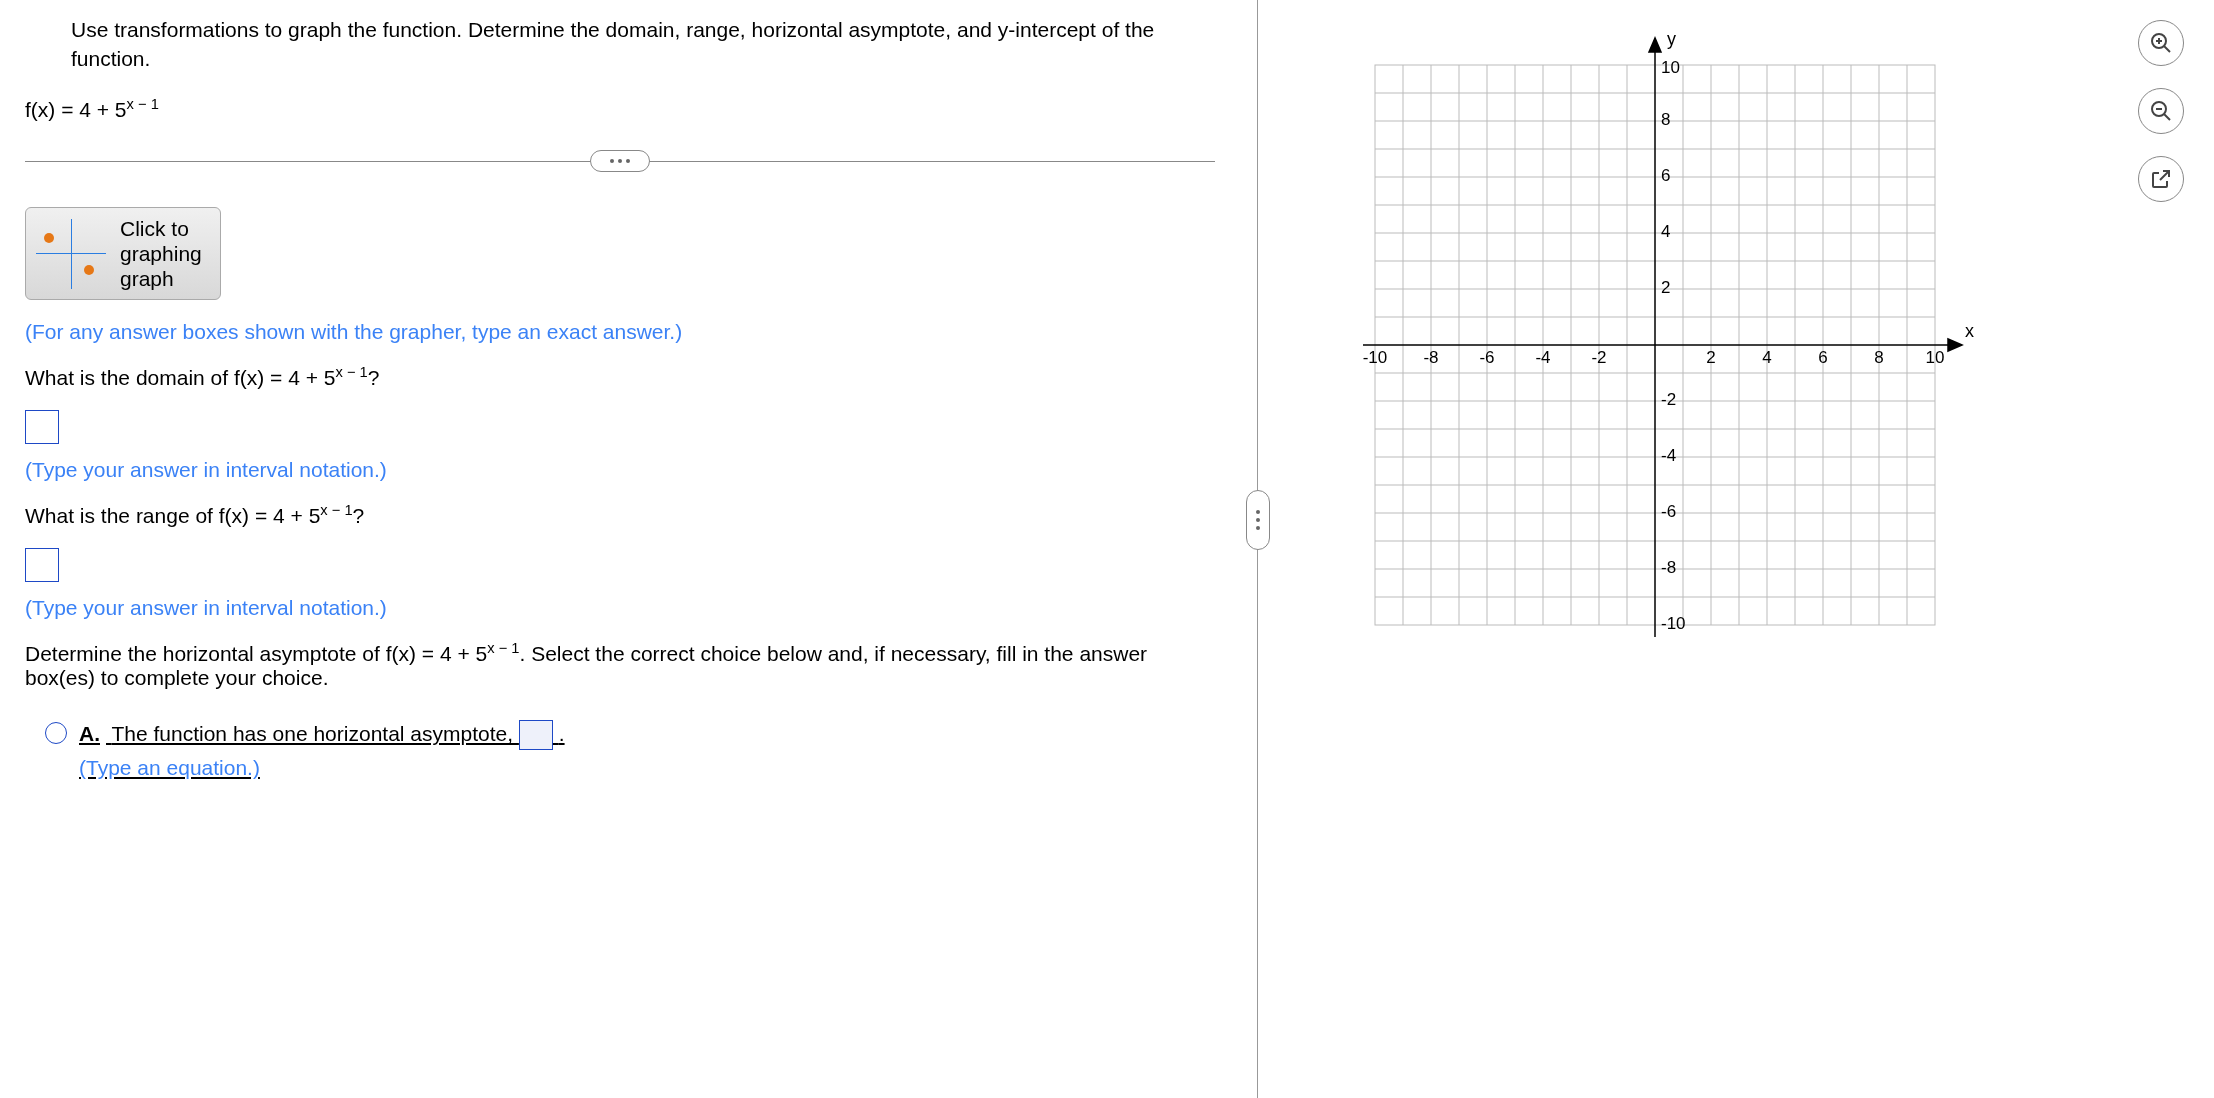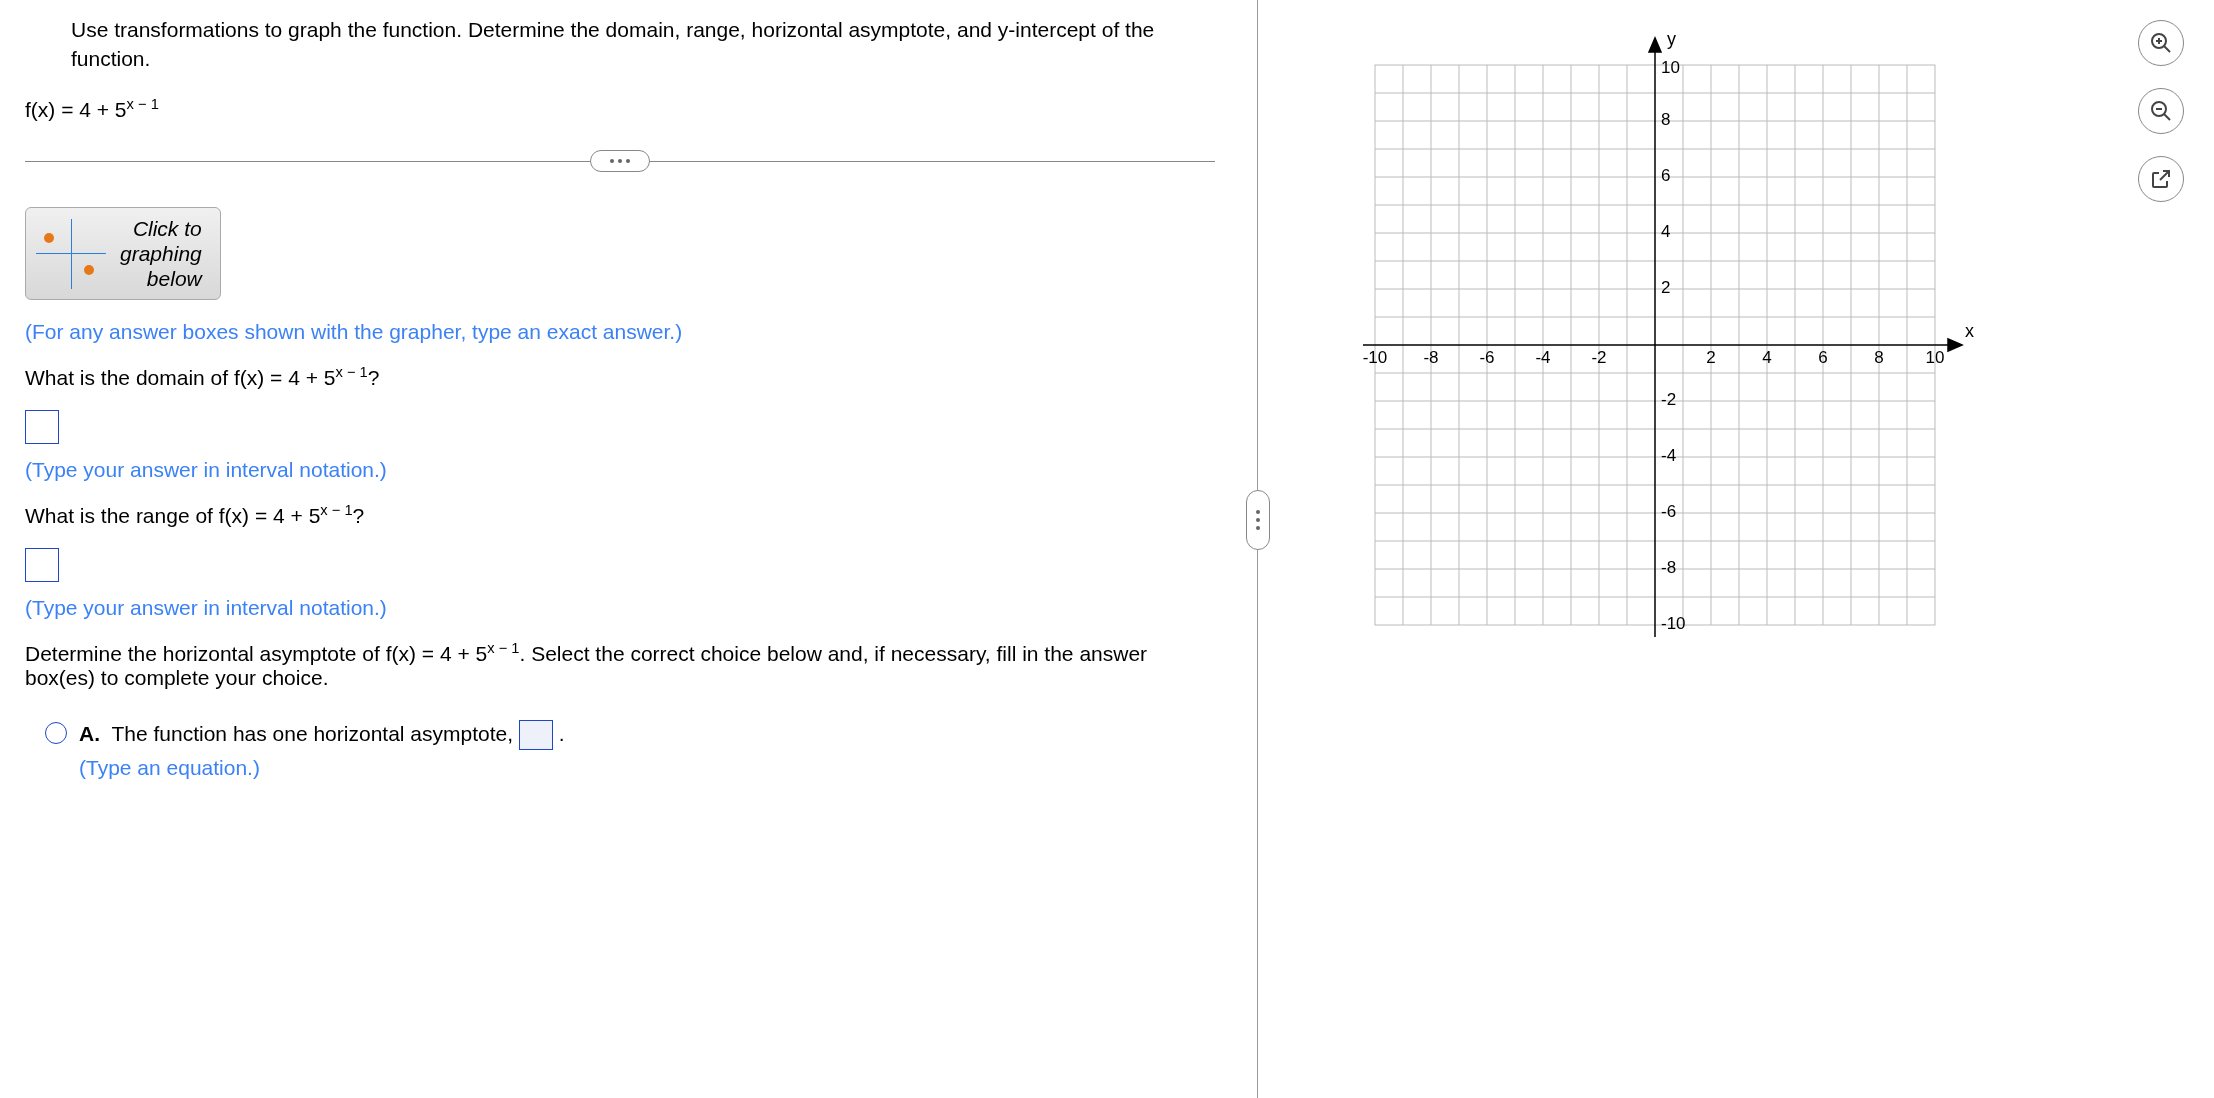--- a/index.html
+++ b/index.html
@@ -74,21 +74,21 @@
   }
   .enlarge-btn .mini-graph::before,
   .enlarge-btn .mini-graph::after {
     content:'';
     position:absolute;
     width:10px;height:10px;border-radius:50%;
     background:#e67817;
   }
   .enlarge-btn .mini-graph::before { left:8px; top:14px; }
   .enlarge-btn .mini-graph::after { left:48px; top:46px; }
-  .enlarge-btn .lbl { text-align:right; line-height:1.2;font-style:italic; }
+  .enlarge-btn .lbl { text-align:left; line-height:1.2; }
   .info-blue { color: #3b82f6; margin-bottom: 20px; }
   .question { margin-bottom: 20px; }
   .answer-box {
     width: 34px;
     height: 34px;
     border: 1.5px solid #1e49c6;
     background: #fff;
     display: inline-block;
     margin-bottom: 14px;
   }
@@ -100,20 +100,21 @@
     display: inline-block;
     vertical-align: middle;
   }
   .mc-row {
     display: flex;
     align-items: flex-start;
     gap: 12px;
     margin-top: 30px;
     margin-left: 20px;
     margin-bottom: 6px;
+    text-decoration: underline;
   }
   .radio {
     width: 22px; height: 22px;
     border: 1.5px solid #1e49c6;
     border-radius: 50%;
     flex-shrink: 0;
     margin-top: 2px;
     cursor: pointer;
     background:#fff;
   }
@@ -188,21 +189,21 @@
         <span class="dot"></span>
     </div>
   </div>
 
 
   <div class="enlarge-btn">
     <div class="mini-graph"></div>
     <div class="lbl">
       <span>Click to</span><br>
       <span>graphing</span><br>
-      <span>below</span>
+      <span>graph</span>
     </div>
   </div>
 
   <p class="info-blue">(For any answer boxes shown with the grapher, type an exact answer.)</p>
 
   <p class="question">
     <span>What is the domain of f(x) = 4 + 5</span><sup>x − 1</sup><span>?</span>
   </p>
   <input class="answer-box" style="">
   <p class="info-blue">(Type your answer in interval notation.)</p>

